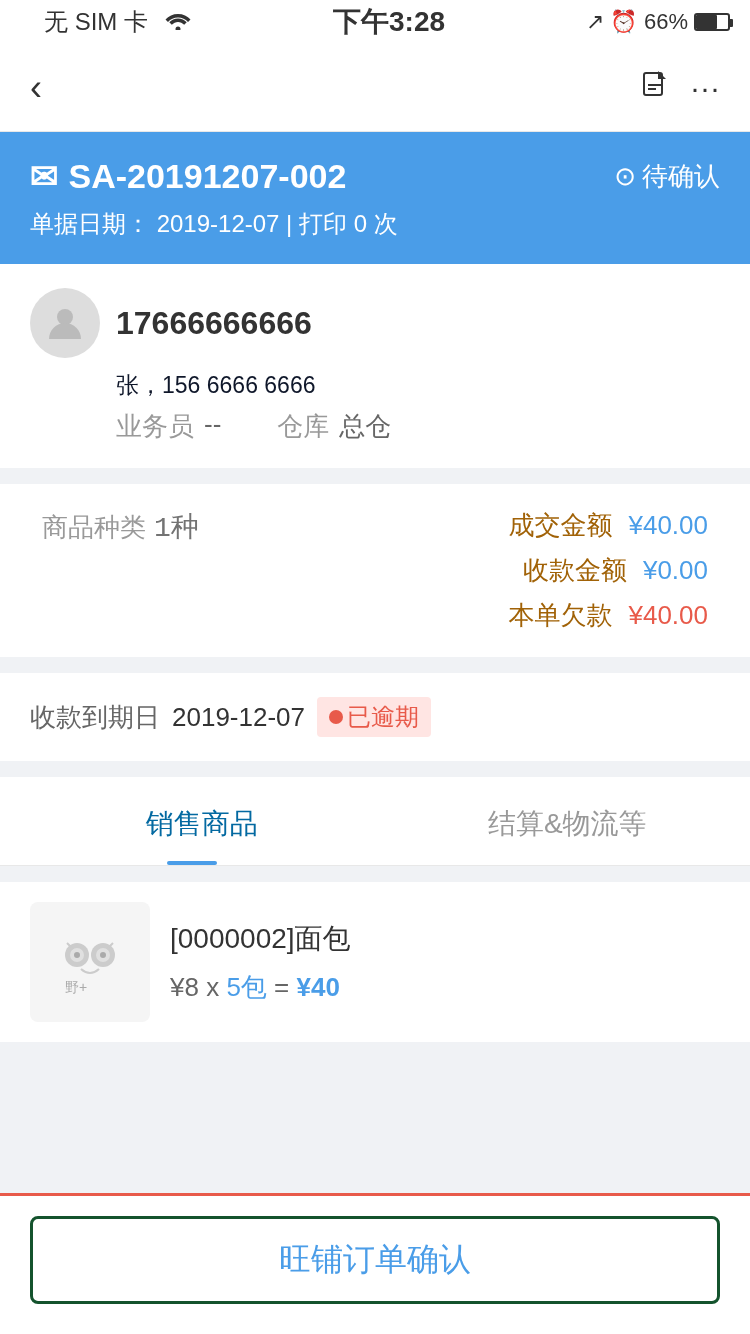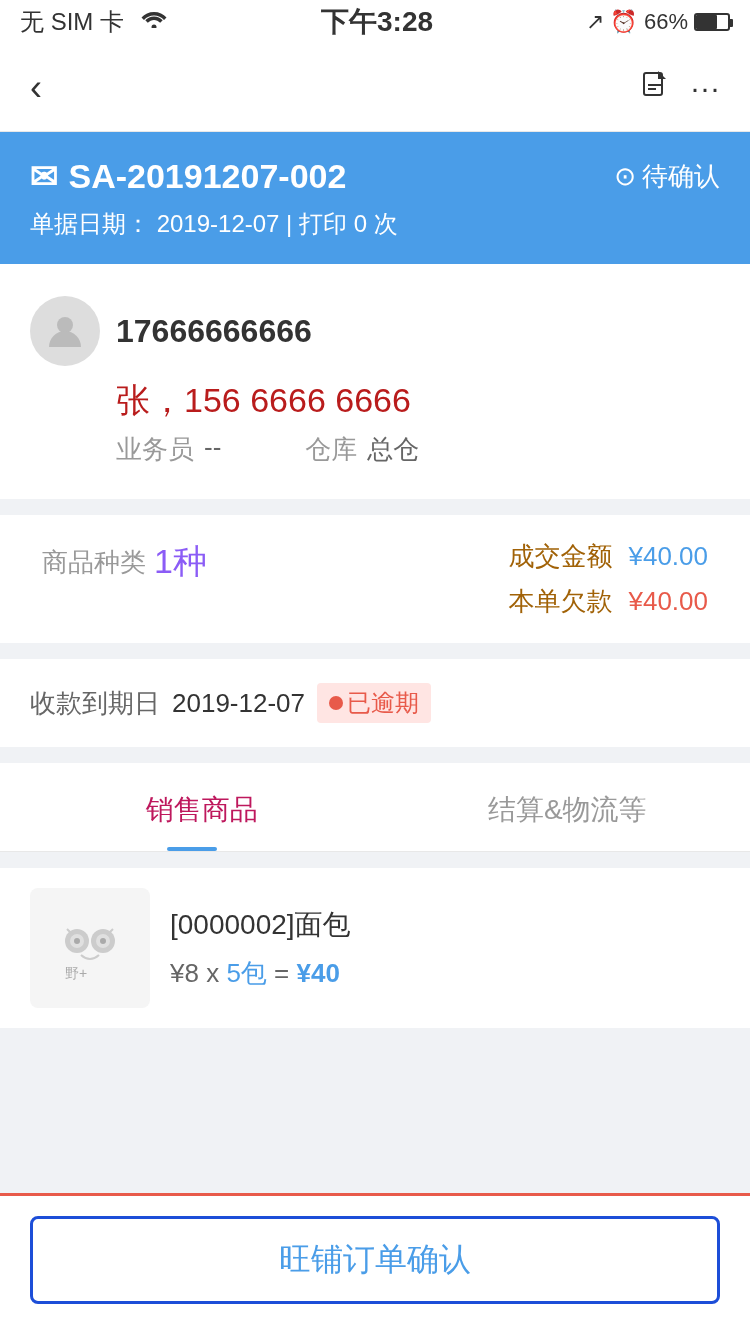--- a/index.html
+++ b/index.html
@@ -21,22 +21,23 @@
       background: #fff;
       display: flex;
       align-items: center;
       justify-content: space-between;
       padding: 0 20px;
       font-size: 24px;
       font-weight: 500;
     }
     .status-left {
       display: flex;
-      align-items: flex-start;
+      align-items: center;
       gap: 16px;
+      margin-left: 24px;
     }
     .status-center {
       font-size: 28px;
       font-weight: 600;
     }
     .status-right {
       display: flex;
       align-items: center;
       gap: 6px;
       font-size: 22px;
@@ -131,21 +132,21 @@
       gap: 6px;
     }
     .order-date {
       font-size: 24px;
       color: #fff;
     }
 
     
     .customer-section {
       background: #fff;
-      padding: 32px 30px;
+      padding: 24px 30px;
       margin-bottom: 16px;
     }
     .customer-row {
       display: flex;
       align-items: center;
       gap: 16px;
       margin-bottom: 12px;
     }
     .avatar {
       width: 70px;
@@ -159,31 +160,31 @@
       color: #999;
       flex-shrink: 0;
     }
     .customer-name {
       font-size: 32px;
       font-weight: 600;
       color: #333;
     }
     .customer-info-row {
       display: flex;
-      font-size: 34px;
-      color: #b91c1c;
+      font-size: 23px;
+      color: #0f172a;
       margin-bottom: 8px;
       margin-left: 86px;
     }
     .customer-details-row {
       display: flex;
       font-size: 26px;
       color: #666;
       margin-left: 86px;
-      gap: 84px;
+      gap: 56px;
     }
     .detail-item {
       display: flex;
       gap: 10px;
     }
     .detail-label {
       color: #999;
     }
 
     
@@ -203,22 +204,23 @@
       gap: 6px;
     }
     .summary-item {
       display: flex;
       align-items: center;
       gap: 8px;
       font-size: 26px;
       color: #666;
     }
     .summary-item-value {
-      font-size: 34px;
-      color: #8b5cf6;
+      font-size: 28px;
+      color: #737373;
+      font-family: Liberation Mono, monospace;
     }
     .summary-right {
       display: flex;
       flex-direction: column;
       gap: 10px;
       align-items: flex-end;
     }
     .amount-row {
       display: flex;
       align-items: center;
@@ -278,21 +280,21 @@
     .tab-item {
       flex: 1;
       text-align: center;
       padding: 28px 0 22px;
       font-size: 28px;
       color: #999;
       cursor: pointer;
       position: relative;
     }
     .tab-item.active {
-      color: #be185d;
+      color: #0369a1;
       padding-left: 19px;
     }
     .tab-item.active::after {
       content: '';
       position: absolute;
       bottom: 0;
       left: 50%;
       transform: translateX(-50%);
       width: 50px;
       height: 4px;
@@ -349,21 +351,21 @@
       left: 0;
       width: 750px;
       background: #fff;
       padding: 20px 30px 30px;
       border-top: 3px solid #e85a4a;
     }
     .confirm-btn {
       width: 100%;
       height: 88px;
       background: #fff;
-      border: 3px solid #1d4ed8;
+      border: 3px solid #14532d;
       border-radius: 8px;
       font-size: 32px;
       color: #4a9de8;
       cursor: pointer;
       display: flex;
       align-items: center;
       justify-content: center;
       font-weight: 500;
     }
 
@@ -462,20 +464,24 @@
         <span class="detail-label">商品种类</span>
         <span class="summary-item-value">1种</span>
       </div>
     </div>
     <div class="summary-right">
       <div class="amount-row">
         <span class="amount-label">成交金额</span>
         <span class="amount-value">¥40.00</span>
       </div>
       <div class="amount-row">
+        <span class="amount-label">收款金额</span>
+        <span class="amount-value">¥0.00</span>
+      </div>
+      <div class="amount-row">
         <span class="amount-label">本单欠款</span>
         <span class="amount-value-red">¥40.00</span>
       </div>
     </div>
   </div>
 </div>
 
 <div class="due-section">
   <span class="due-label">收款到期日</span>
   <span class="due-date">2019-12-07</span>

